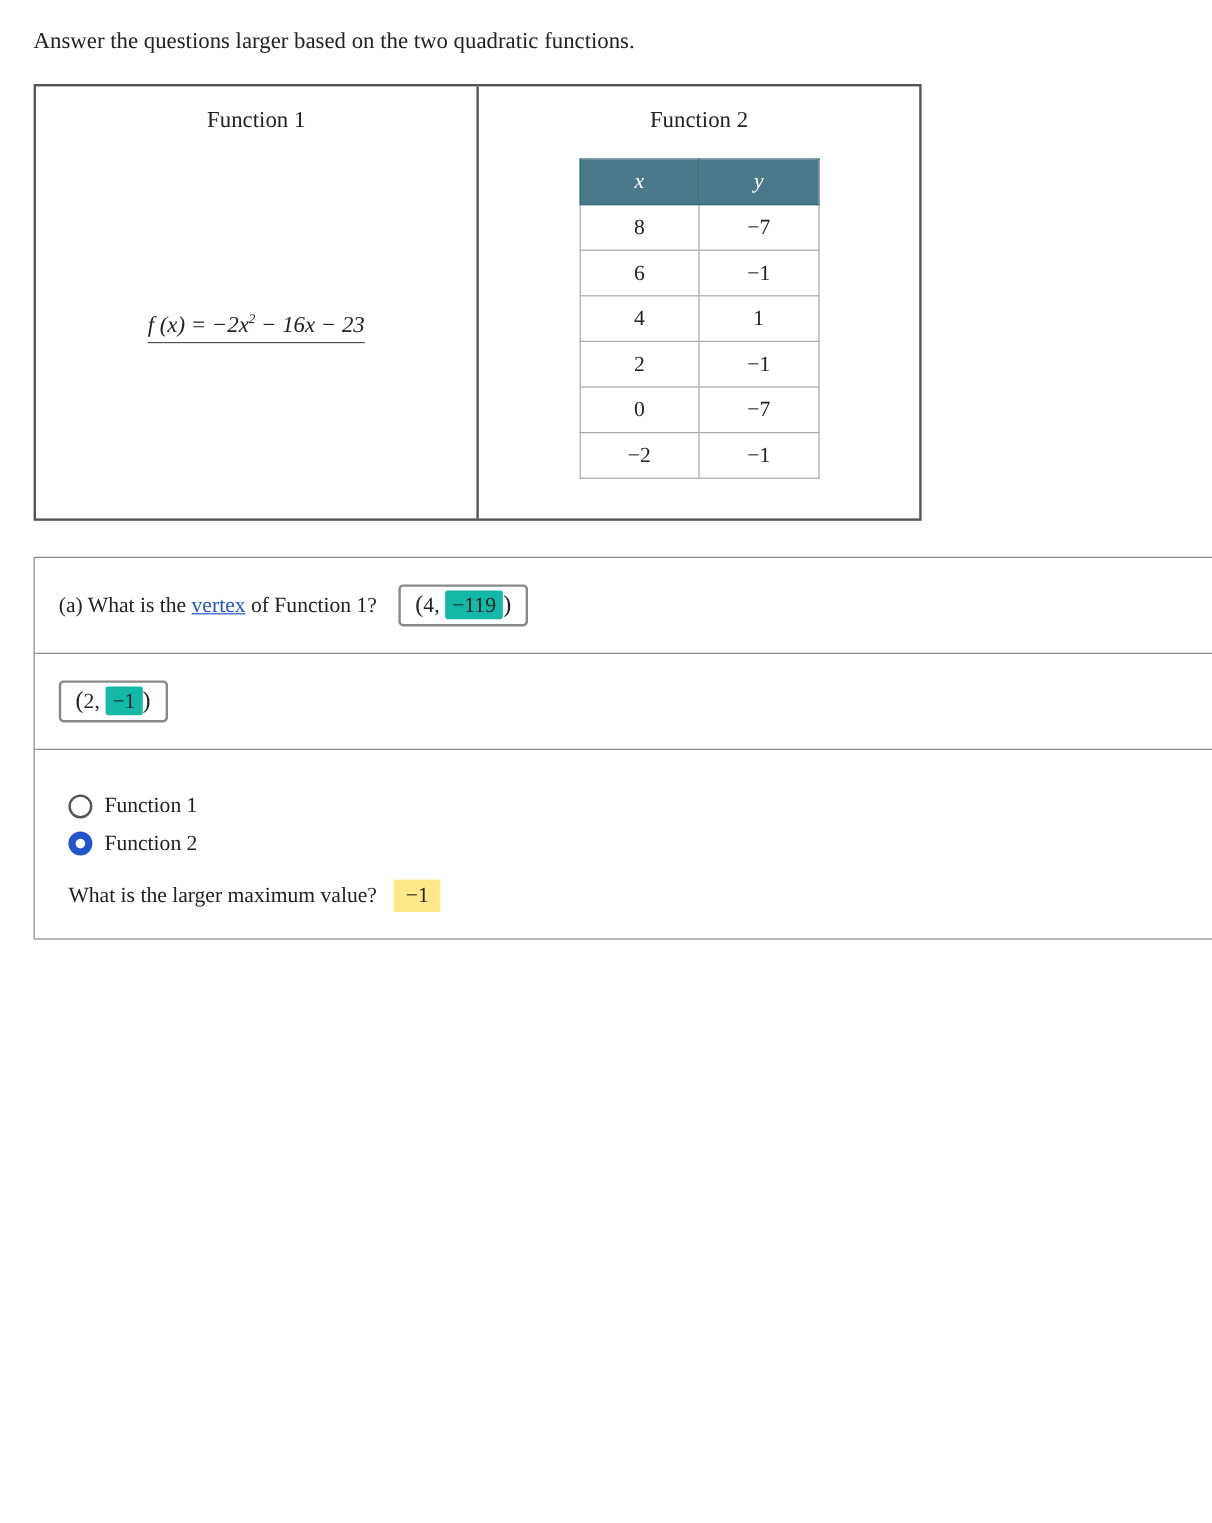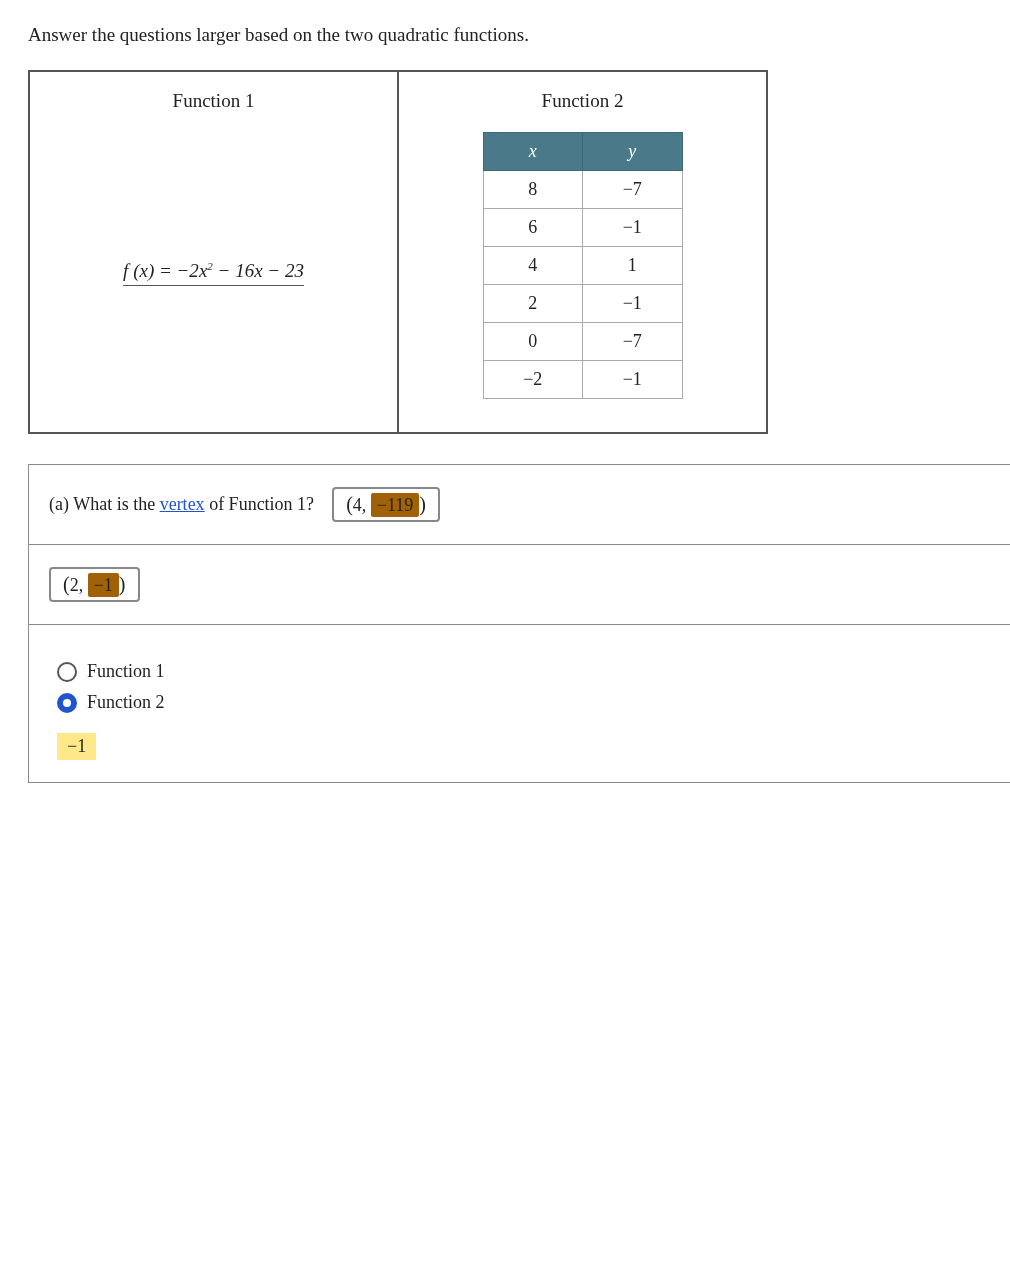--- a/index.html
+++ b/index.html
@@ -104,21 +104,21 @@
     .answer-box {
       display: inline-block;
       border: 2px solid #888;
       border-radius: 4px;
       padding: 4px 12px;
       font-size: 18px;
       background: #fff;
       white-space: nowrap;
     }
     .answer-highlight {
-      background: #a16207;
+      background: #14b8a6;
       border: none;
       padding: 2px 6px;
       border-radius: 2px;
       display: inline;
     }
     .answer-paren {
       font-size: 20px;
     }
     sup {
       font-size: 11px;
@@ -262,17 +262,18 @@
       <div class="radio-item">
         <div class="radio-circle"></div>
         <span>Function 1</span>
       </div>
       <div class="radio-item">
         <div class="radio-circle selected"></div>
         <span>Function 2</span>
       </div>
     </div>
     <div class="max-value-line">
+      <span>What is the larger maximum value?</span>
       <span class="highlight-box">−1</span>
     </div>
   </div>
 
 </div>
 
 </body></html>

